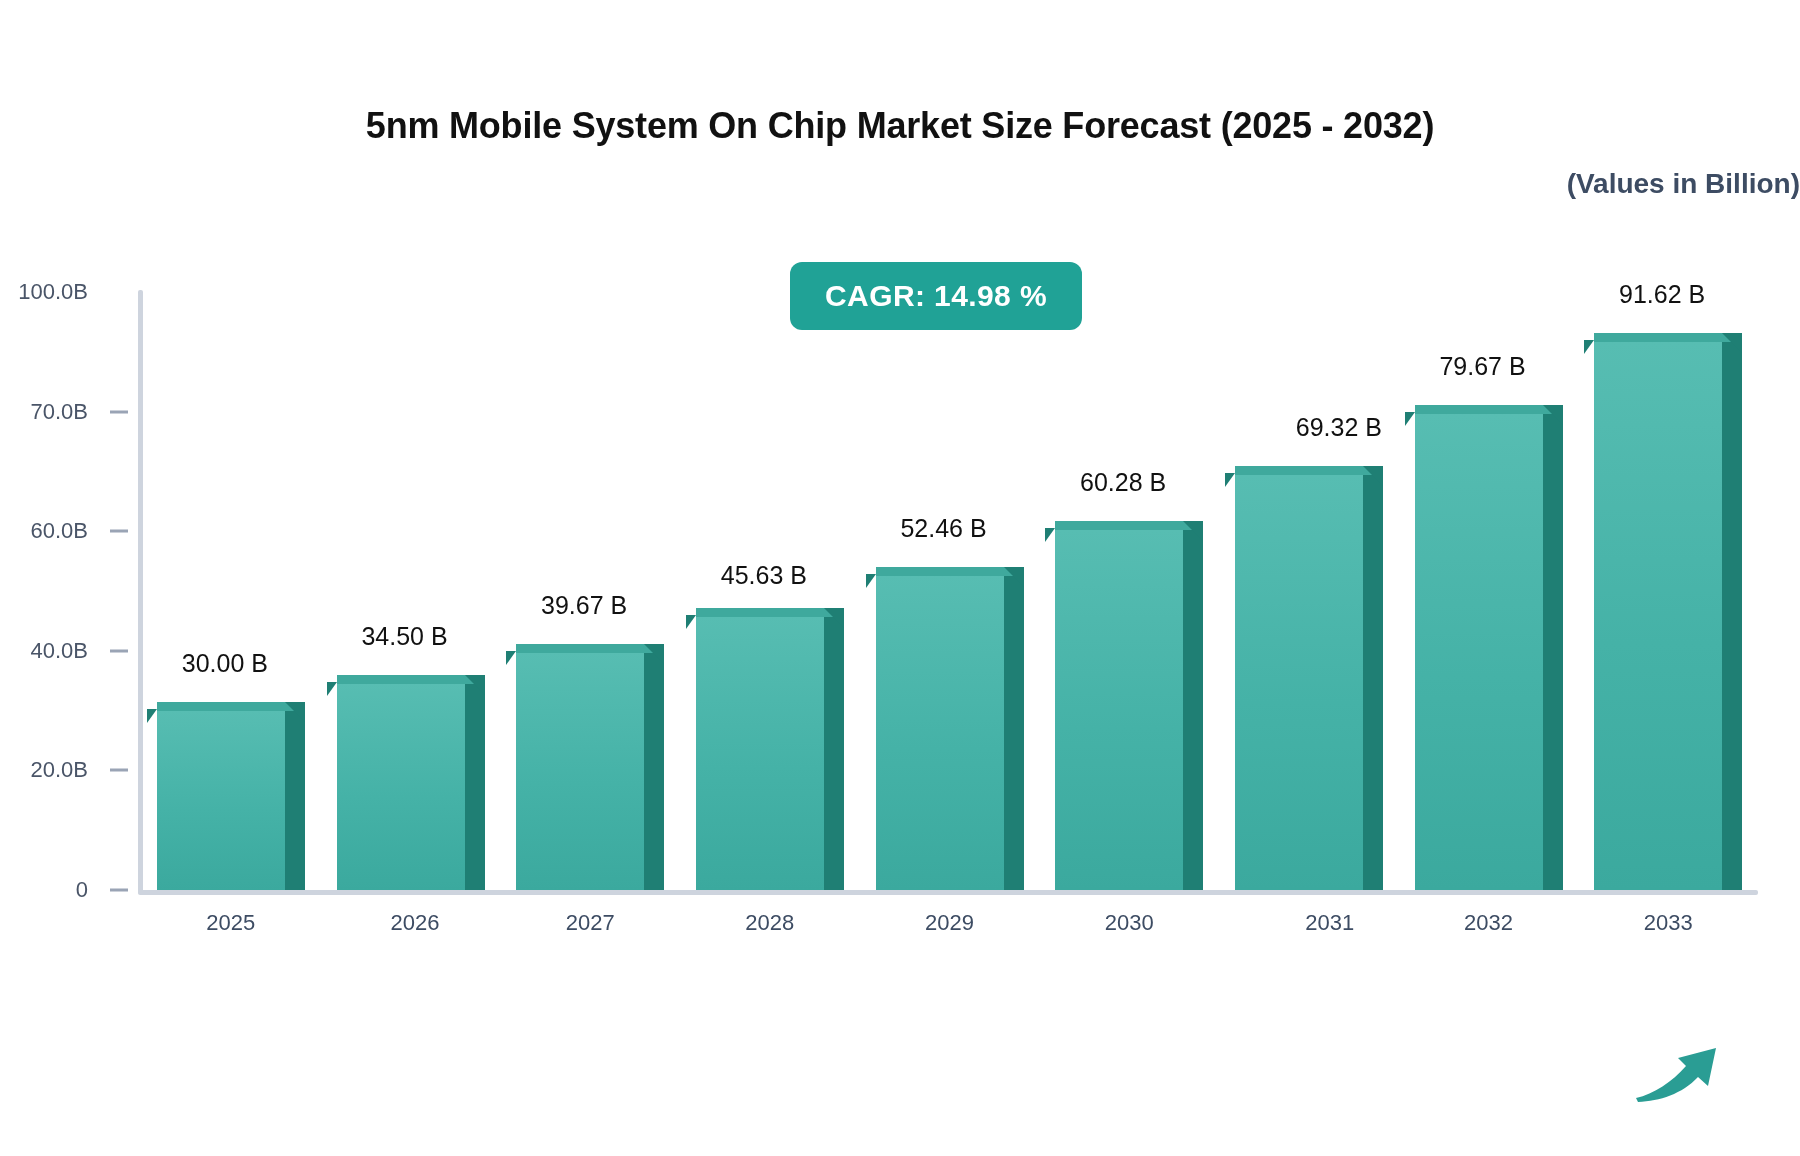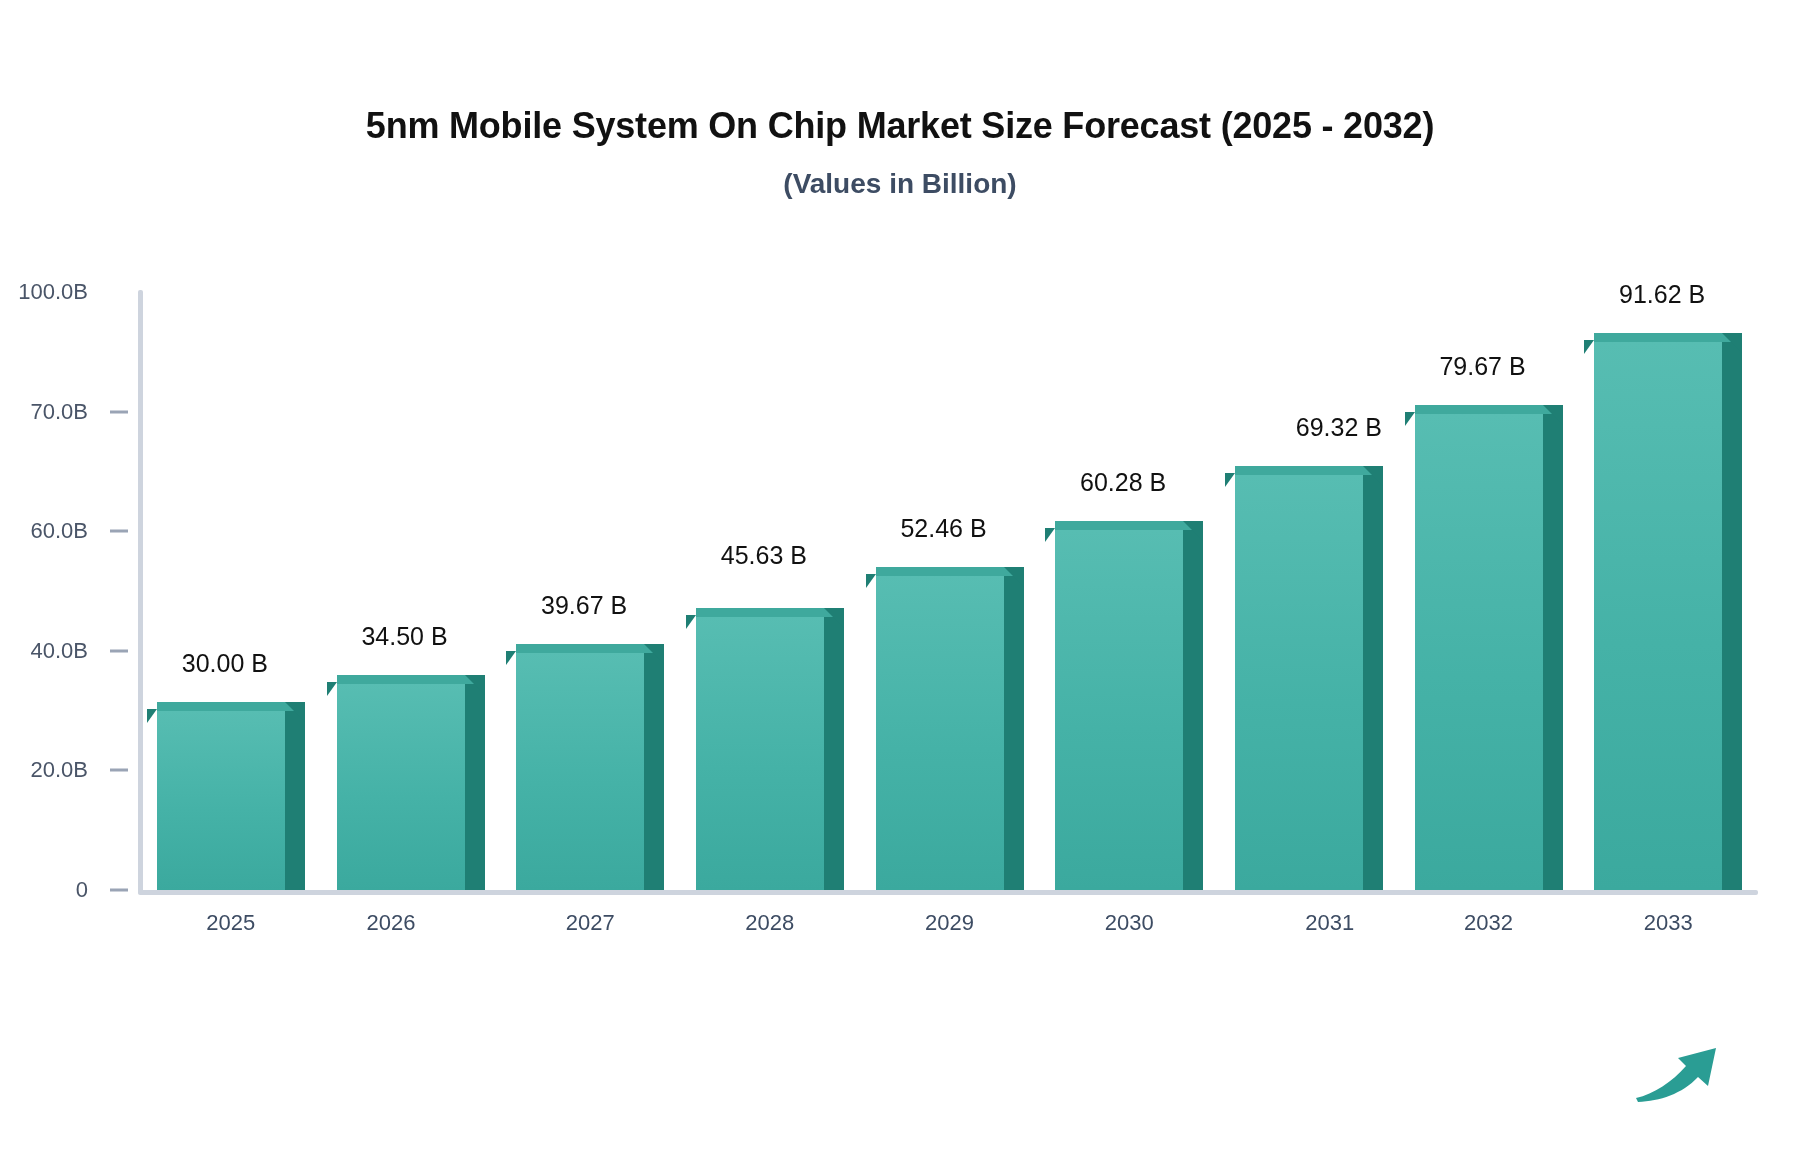--- a/index.html
+++ b/index.html
@@ -22,21 +22,21 @@
     text-align:center;
     font-size:36px;
     font-weight:bold;
     color:#111111;
     letter-spacing:-0.2px;
     white-space:nowrap;
   }
   #chart-subtitle {
     position:absolute;
     top:168px; left:0; width:1800px;
-    text-align:center;
+    text-align:right;
     font-size:28px;
     font-weight:bold;
     color:#3d4c63;
     white-space:nowrap;
   }
 
   
   #cagr-badge {
     position:absolute;
     top:262px; left:790px;
@@ -152,40 +152,41 @@
   }
 </style>
 </head>
 <body>
 
 <div id="page">
 
   <div id="chart-title">5nm Mobile System On Chip Market Size Forecast (2025 - 2032)</div>
   <div id="chart-subtitle">(Values in Billion)</div>
 
+  <div id="cagr-badge" style="background: rgb(32, 162, 150); color: rgb(255, 255, 255);">CAGR: 14.98 %</div>
 
   <div id="plot">
     <div id="y-axis-line"></div>
     <div id="x-axis-line"></div>
     <div id="y-ticks">
         <div class="y-tick-label" style="top: 890px;">0</div>
         <div class="y-tick-mark" style="top: 890px;"></div>
         <div class="y-tick-label" style="top: 770.4px;">20.0B</div>
         <div class="y-tick-mark" style="top: 770.4px;"></div>
         <div class="y-tick-label" style="top: 650.8px; text-align: right;">40.0B</div>
         <div class="y-tick-mark" style="top: 650.8px;"></div>
         <div class="y-tick-label" style="top: 531.2px; margin-left: 12px;">60.0B</div>
         <div class="y-tick-mark" style="top: 531.2px;"></div>
         <div class="y-tick-label" style="top: 411.6px;">70.0B</div>
         <div class="y-tick-mark" style="top: 411.6px;"></div>
         <div class="y-tick-label" style="top: 292px;">100.0B</div>
       </div>
     <div id="x-ticks">
         <div class="x-tick-label" style="left: 230.833px;">2025</div>
-        <div class="x-tick-label" style="left: 391px;">2026</div>
+        <div class="x-tick-label" style="left: 415px;">2026</div>
         <div class="x-tick-label" style="left: 590.167px;">2027</div>
         <div class="x-tick-label" style="left: 769.833px;">2028</div>
         <div class="x-tick-label" style="left: 949.5px;">2029</div>
         <div class="x-tick-label" style="left: 1129.17px;">2030</div>
         <div class="x-tick-label" style="left: 1308.83px; margin-left: 21px;">2031</div>
         <div class="x-tick-label" style="left: 1488.5px;">2032</div>
         <div class="x-tick-label" style="left: 1668.17px; text-align: right;">2033</div>
       </div>
     <div id="bars">
         <div class="bar-group" style="left: 156.833px; top: 690.6px; width: 128px; height: 199.4px;">
@@ -212,21 +213,21 @@
           <div class="bar-front" style="height: 237.227px;"></div>
         </div>
         <div class="bar-value-label" style="left: 584.167px; top: 590.773px;">39.67 B</div>
         <div class="bar-group" style="left: 695.833px; top: 597.133px; width: 128px; height: 292.867px;">
           <div class="bar-side right" style="height: 272.867px; background: rgb(31, 127, 116);"></div>
           <div class="bar-top" style="left: 0px; top: 20px; width: 148px; height: 9px; background: rgb(63, 169, 157); transform: translateY(-9px);"></div>
           <div class="bar-side-cap" style="left: 128px; top: 11px; border-width: 0px 20px 20px 0px; border-color: transparent rgb(31, 127, 116) transparent transparent;"></div>
           <div class="bar-side-cap" style="left: -10px; top: 18px; border-width: 0px 0px 14px 10px; border-color: transparent transparent transparent rgb(31, 127, 116);"></div>
           <div class="bar-front" style="height: 272.867px;"></div>
         </div>
-        <div class="bar-value-label" style="left: 763.833px; top: 541px;">45.63 B</div>
+        <div class="bar-value-label" style="left: 763.833px; top: 561px;">45.63 B</div>
         <div class="bar-group" style="left: 875.5px; top: 556.289px; width: 128px; height: 333.711px;">
           <div class="bar-side right" style="height: 313.711px; background: rgb(31, 127, 116);"></div>
           <div class="bar-top" style="left: 0px; top: 20px; width: 148px; height: 9px; background: rgb(63, 169, 157); transform: translateY(-9px);"></div>
           <div class="bar-side-cap" style="left: 128px; top: 11px; border-width: 0px 20px 20px 0px; border-color: transparent rgb(31, 127, 116) transparent transparent;"></div>
           <div class="bar-side-cap" style="left: -10px; top: 18px; border-width: 0px 0px 14px 10px; border-color: transparent transparent transparent rgb(31, 127, 116);"></div>
           <div class="bar-front" style="height: 313.711px;"></div>
         </div>
         <div class="bar-value-label" style="left: 943.5px; top: 514.289px;">52.46 B</div>
         <div class="bar-group" style="left: 1055.17px; top: 509.526px; width: 128px; height: 380.474px;">
           <div class="bar-side right" style="height: 360.474px; background: rgb(31, 127, 116);"></div>

